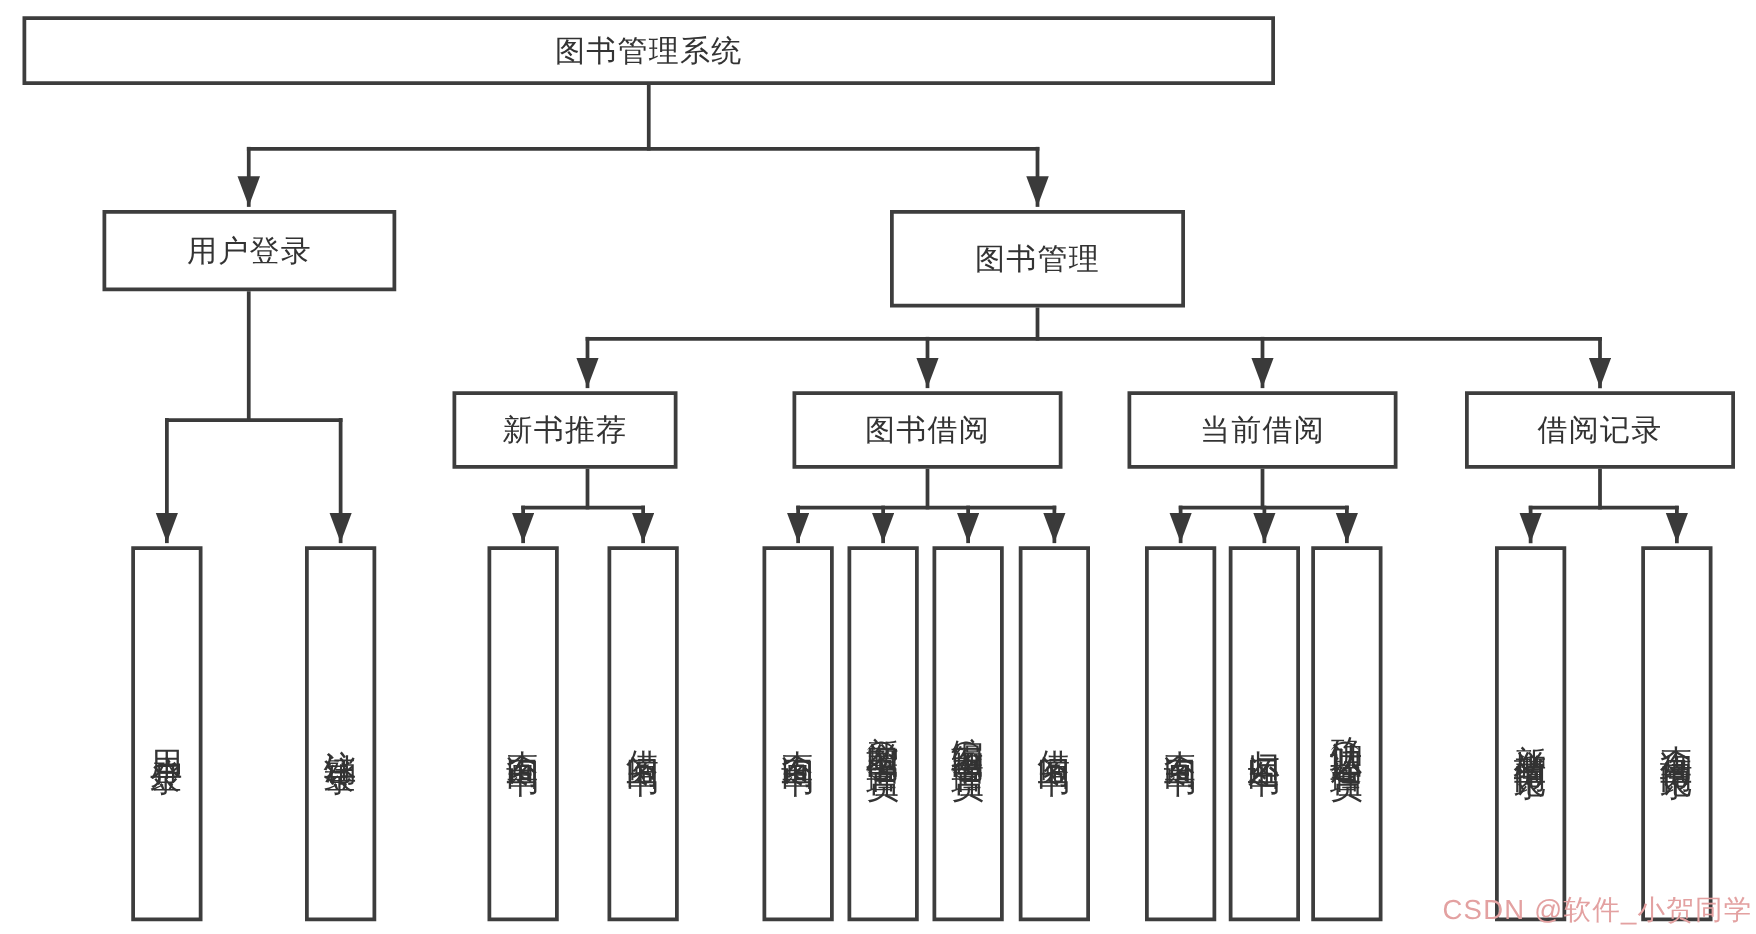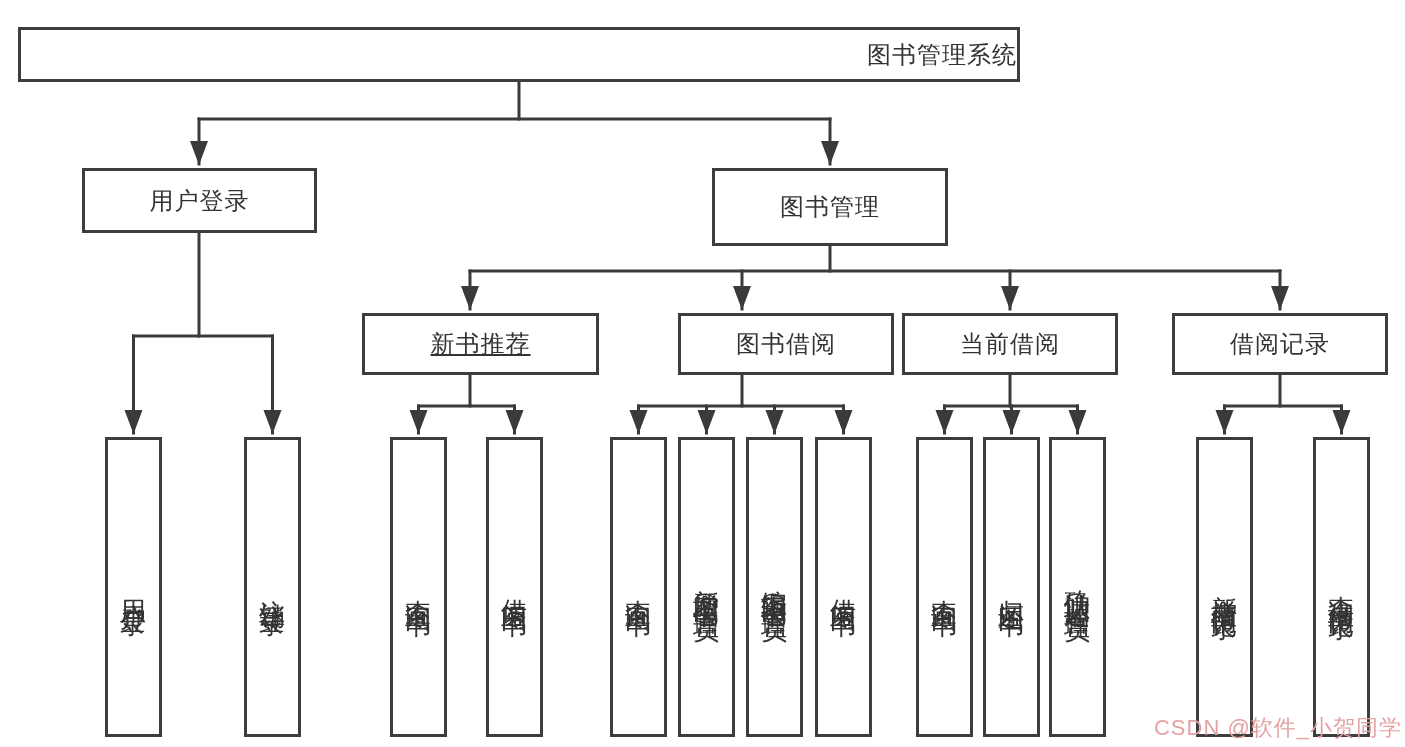--- a/index.html
+++ b/index.html
@@ -88,35 +88,35 @@
       <path d="M1011.5,406 V433" marker-end="url(#ah)"></path>
       <path d="M1077.5,406 V433" marker-end="url(#ah)"></path>
 
       <path d="M1280,375 V406"></path>
       <path d="M1224.5,406 H1341.5"></path>
       <path d="M1224.5,406 V433" marker-end="url(#ah)"></path>
       <path d="M1341.5,406 V433" marker-end="url(#ah)"></path>
     </g>
   </svg>
 
-  <div class="node" style="left:18px;top:27px;width:1002px;height:55px;justify-content:flex-end;">
+  <div class="node" style="left:18px;top:13px;width:1002px;height:55px;">
     <span class="hlabel">图书管理系统</span>
   </div>
 
   <div class="node" style="left:82px;top:168px;width:235px;height:65px;">
     <span class="hlabel">用户登录</span>
   </div>
   <div class="node" style="left:712px;top:168px;width:236px;height:78px;">
     <span class="hlabel">图书管理</span>
   </div>
 
-  <div class="node" style="left:362px;top:313px;width:237px;height:62px;text-decoration:underline;">
+  <div class="node" style="left:362px;top:313px;width:180px;height:62px;">
     <span class="hlabel">新书推荐</span>
   </div>
-  <div class="node" style="left:634px;top:313px;width:216px;height:62px;margin-left:44px;">
+  <div class="node" style="left:634px;top:313px;width:216px;height:62px;">
     <span class="hlabel">图书借阅</span>
   </div>
   <div class="node" style="left:1172px;top:313px;width:216px;height:62px;">
     <span class="hlabel">借阅记录</span>
   </div>
   <div class="node" style="left:902px;top:313px;width:216px;height:62px;">
     <span class="hlabel">当前借阅</span>
   </div>
 
   <div class="node vbox" style="left:105px;">

